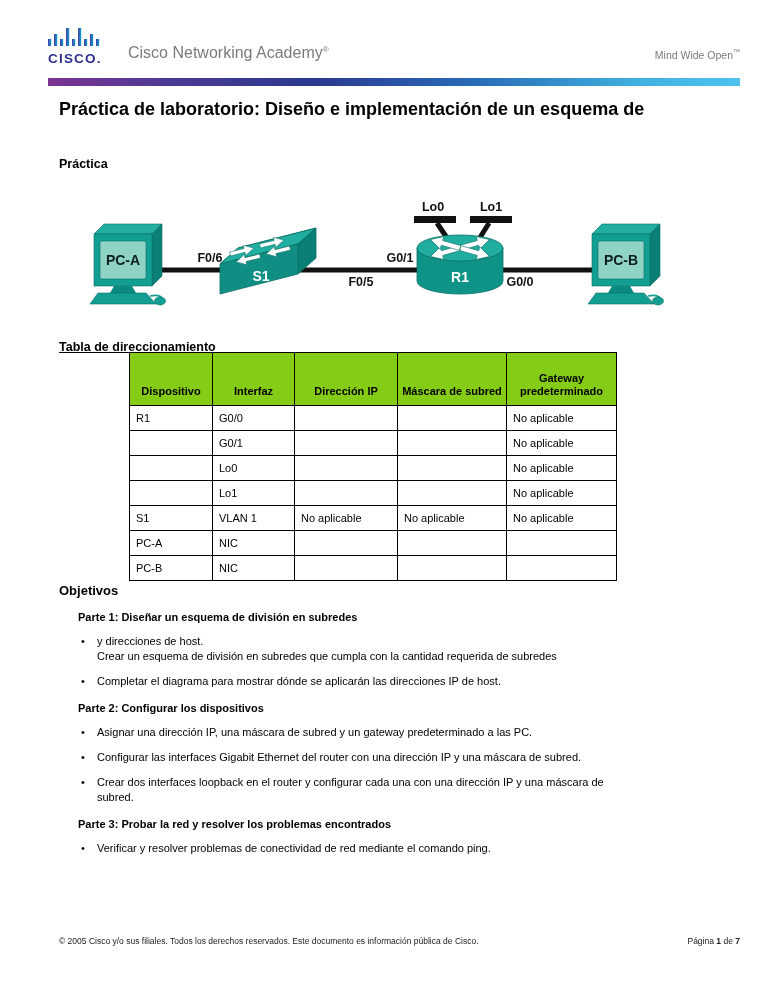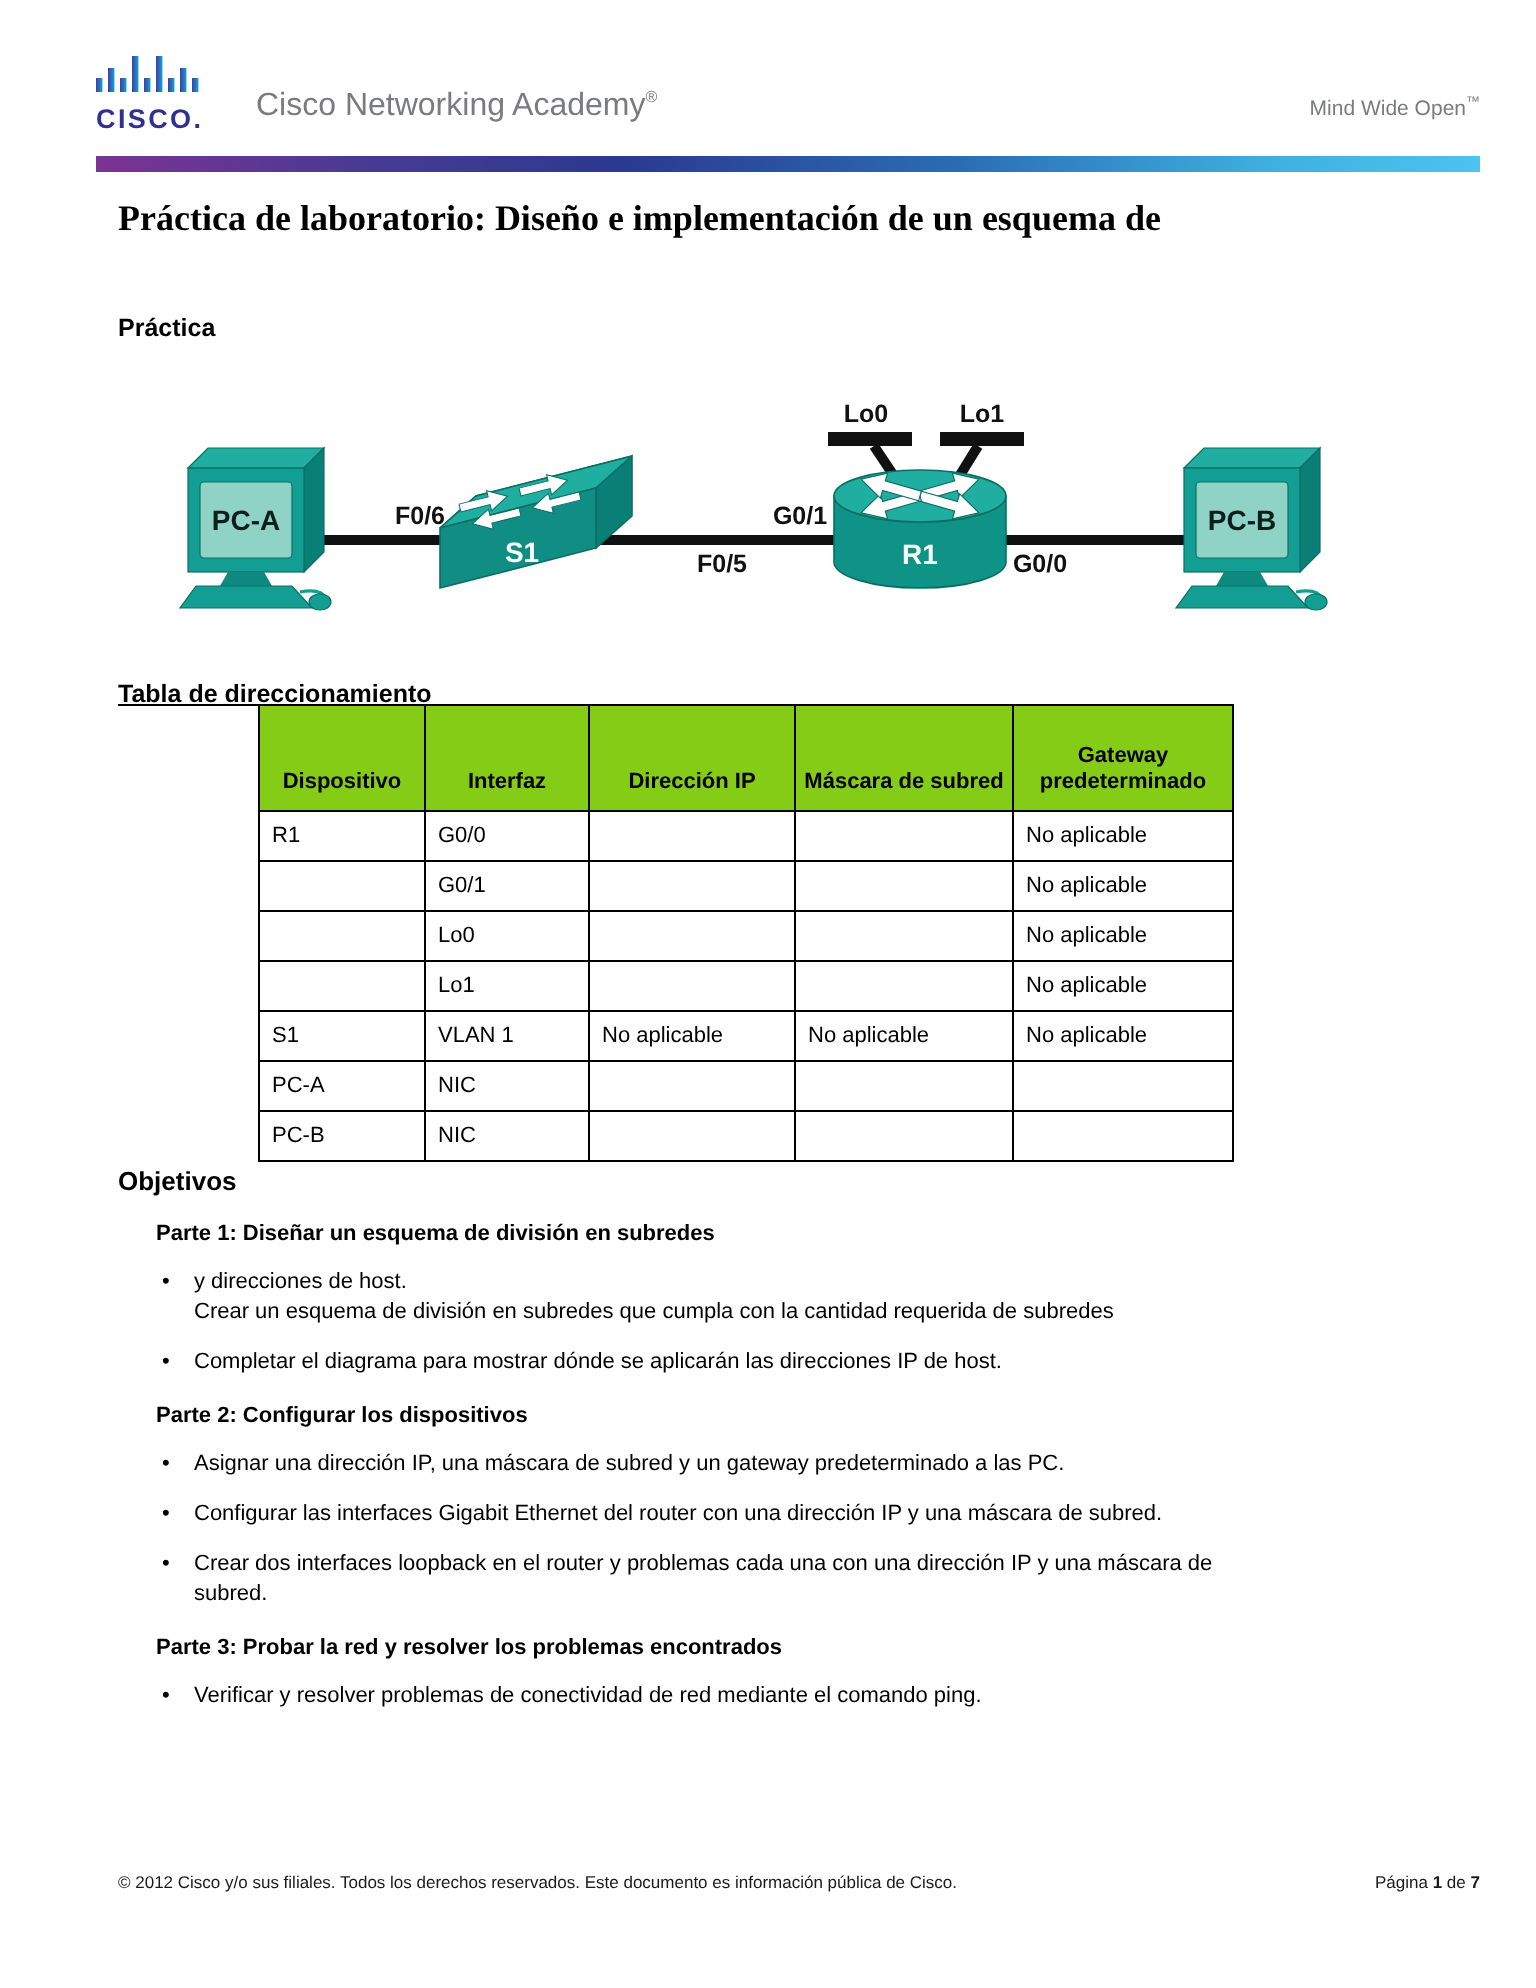--- a/index.html
+++ b/index.html
@@ -10,21 +10,21 @@
   
   .logo-block{position:absolute;left:48px;top:28px;width:70px;}
   .cisco-word{color:#2e3192;font-weight:bold;font-size:13.5px;letter-spacing:1.2px;margin-top:1px;}
   .brand{position:absolute;left:128px;top:44px;font-size:16px;color:#7a7b7e;}
   .brand sup{font-size:8px;}
   .tagline{position:absolute;right:28px;top:48px;font-size:10.5px;color:#7a7b7e;}
   .tagline sup{font-size:7px;}
   .divider{position:absolute;left:48px;top:78px;width:692px;height:8px;
     background:linear-gradient(90deg,#7c3392 0%,#4b3a94 18%,#2b3990 38%,#2a6cb5 62%,#3fb0e0 85%,#4ec3ef 100%);}
   
-  .page-title{position:absolute;left:59px;top:96px;font-size:18px;font-weight:bold;line-height:27px;font-family:Liberation Serif, serif;}
+  .page-title{position:absolute;left:59px;top:96px;font-size:18px;font-weight:bold;line-height:27px;}
   .page-title span{display:block;}
   .sec-heading{position:absolute;left:59px;font-size:12.5px;font-weight:bold;}
   #h-topo{top:157px;} #h-tabla{top:340px;text-decoration:underline;}
   
   #topo-svg{position:absolute;left:48px;top:178px;}
   .cable{stroke:#111;stroke-width:5;fill:none;}
   .iflabel{font-size:12.5px;font-weight:bold;fill:#111;}
   .devlabel{font-size:14px;font-weight:bold;fill:#ffffff;}
   .screenlabel{font-size:14px;font-weight:bold;fill:#0c1f1c;}
   
@@ -249,30 +249,30 @@
     </div>
   <div class="bullet">
       <span class="dot">•</span>
     <span class="btext">
         <span>Configurar las interfaces Gigabit Ethernet del router con una dirección IP y una máscara de subred.</span>
       </span>
     </div>
   <div class="bullet">
       <span class="dot">•</span>
     <span class="btext">
-        <span>Crear dos interfaces loopback en el router y problemas cada una con una dirección IP y una máscara de</span>
+        <span>Crear dos interfaces loopback en el router y configurar cada una con una dirección IP y una máscara de</span>
         <span>subred.</span>
       </span>
     </div>
 
   <div class="part-title">Parte 3: Probar la red y resolver los problemas encontrados</div>
   <div class="bullet">
       <span class="dot">•</span>
     <span class="btext">
         <span>Verificar y resolver problemas de conectividad de red mediante el comando ping.</span>
       </span>
     </div>
 </div>
 
 <div class="footer">
-  <span>© 2012 Cisco y/o sus filiales. Todos los derechos reservados. Este documento es información pública de Cisco.</span>
+  <span>© 2005 Cisco y/o sus filiales. Todos los derechos reservados. Este documento es información pública de Cisco.</span>
   <span class="pagenum"><span>Página</span> <b>1</b> <span>de</span> <b>7</b></span>
 </div>
 
 </body></html>

